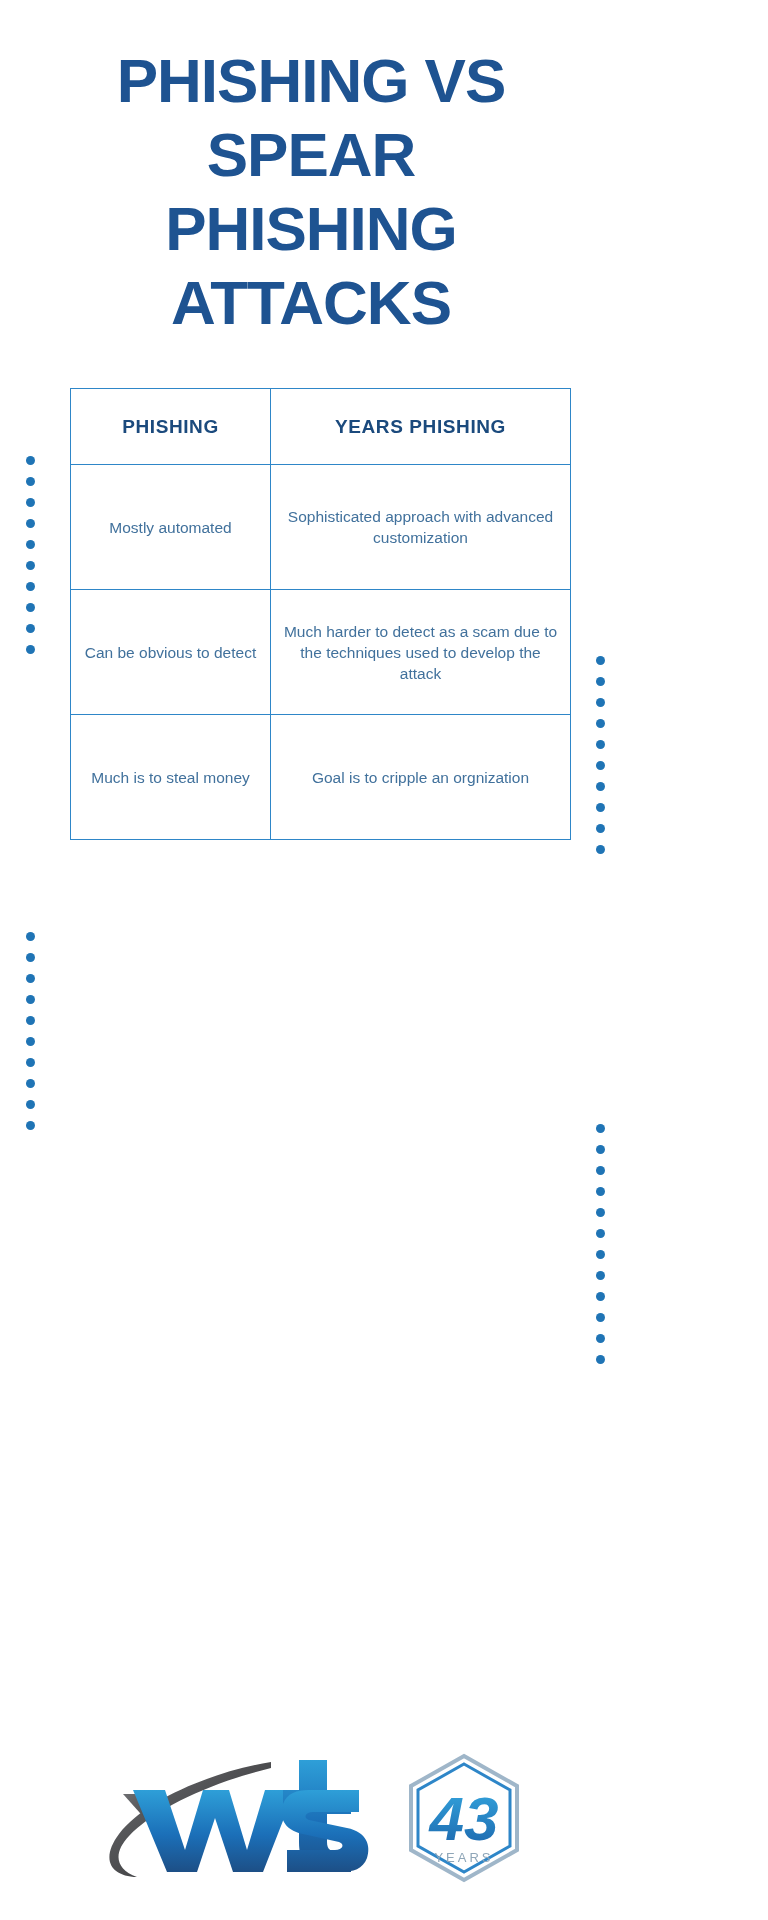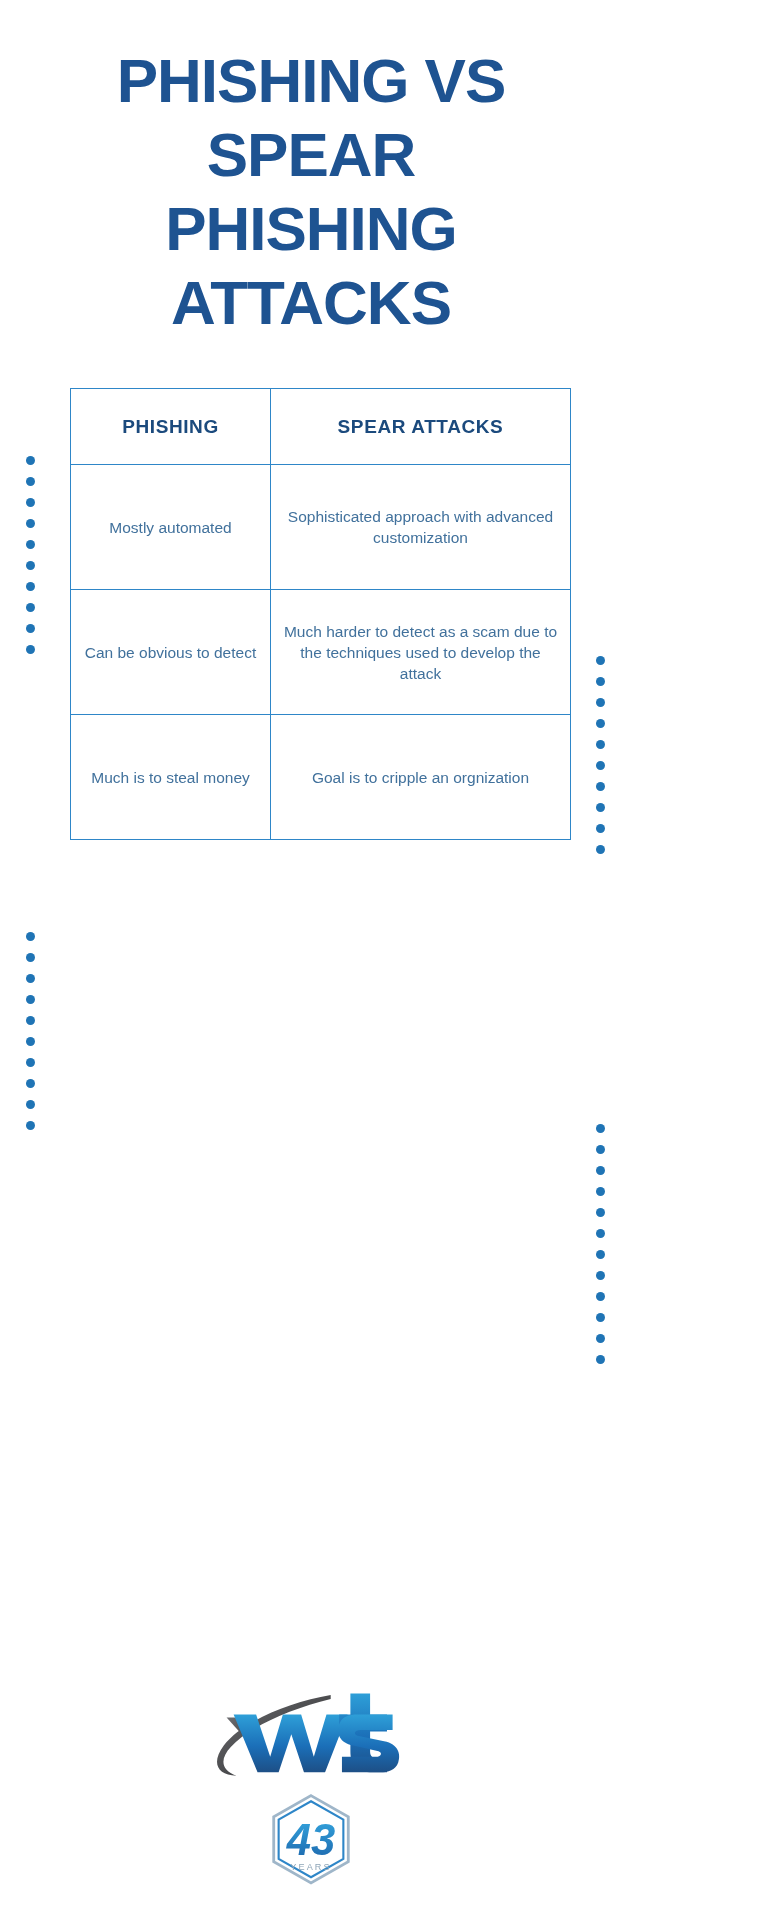--- a/index.html
+++ b/index.html
@@ -69,24 +69,23 @@
   .dots-b{left:596px;top:656px;}
   .dots-c{left:26px;top:932px;}
   .dots-d{left:596px;top:1124px;}
 
   
   .logo{
     position:absolute;
     left:0;right:0;top:1678px;
     height:210px;
     display:flex;
-    align-items:center;
+    align-items:flex-end;
     justify-content:center;
     gap:6px;
-    flex-direction:column;
   }
   .logo svg{display:block;}
 </style>
 </head>
 <body>
 
 <div class="page">
 
   <div class="title">
     <span class="ln">PHISHING VS</span>
@@ -148,21 +147,21 @@
 
   <div class="table-wrap">
     <table class="cmp">
       <colgroup>
           <col class="c1">
           <col class="c2">
         </colgroup>
       <thead>
         <tr>
           <th>PHISHING</th>
-          <th>SPEAR ATTACKS</th>
+          <th>YEARS PHISHING</th>
         </tr>
       </thead>
       <tbody>
         <tr>
           <td>Mostly automated</td>
           <td>Sophisticated approach with advanced customization</td>
         </tr>
         <tr>
           <td>Can be obvious to detect</td>
           <td>Much harder to detect as a scam due to the techniques used to develop the attack</td>

